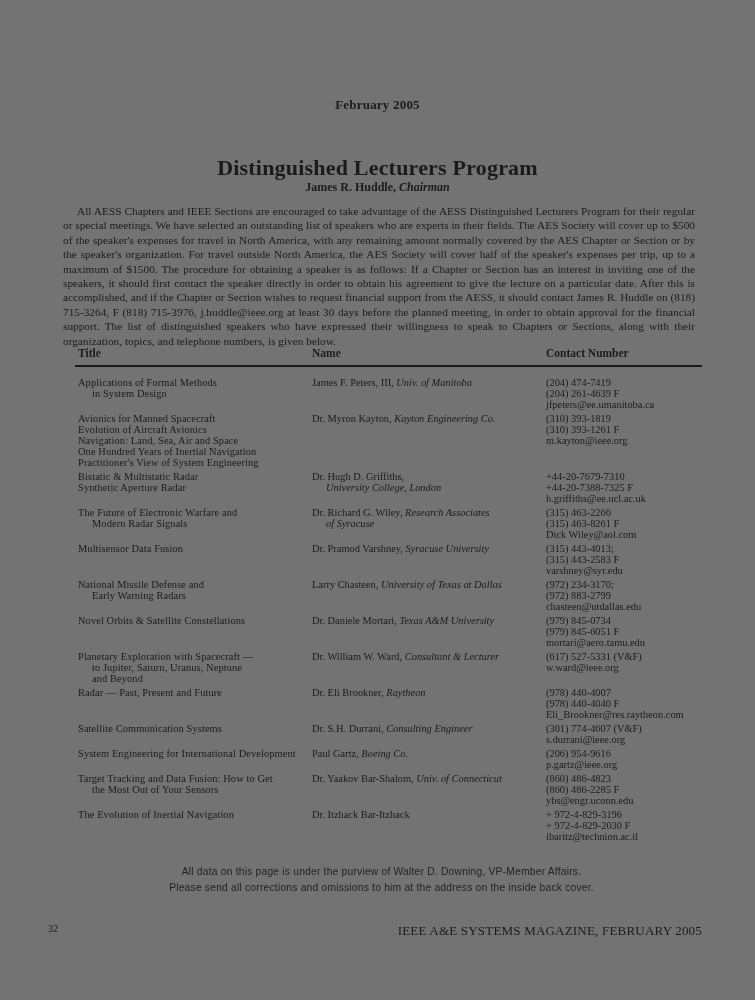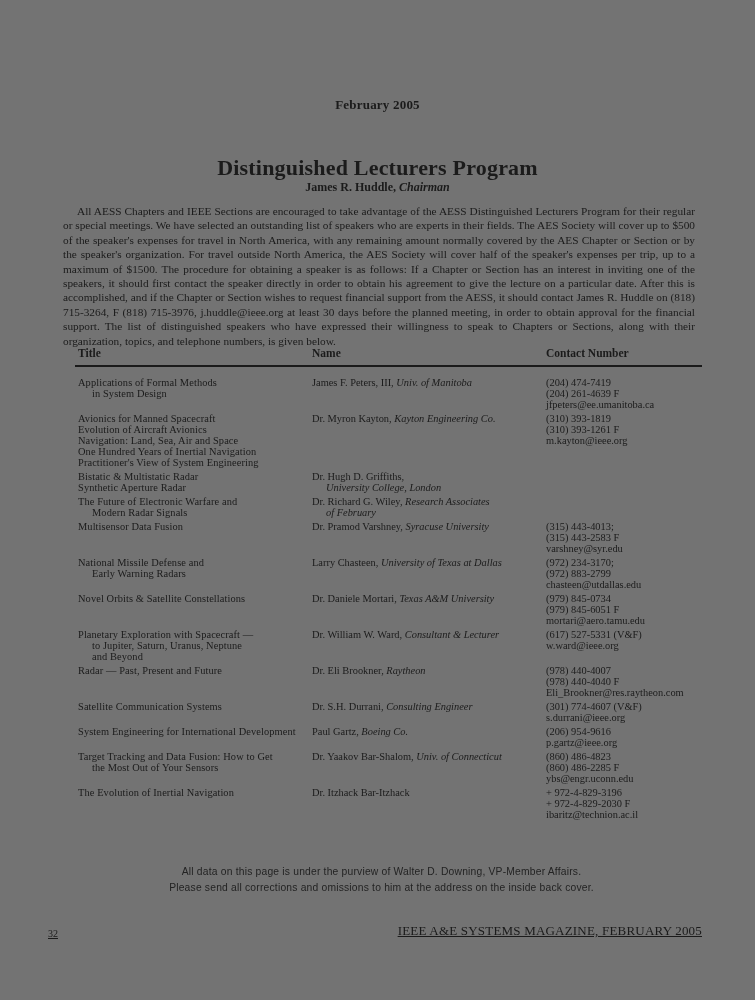--- a/index.html
+++ b/index.html
@@ -30,22 +30,22 @@
   .cell{white-space:nowrap;}
   .title-cell{font-weight:normal;padding-left:3px;letter-spacing:.1px;}
   .ind{padding-left:14px;}
   .name-cell i{font-style:italic;text-align:right;}
 
   .note{position:absolute;top:864px;left:8px;right:0;text-align:center;
         font-family:"Liberation Sans",sans-serif;font-size:10.3px;line-height:15.5px;
         color:#232323;letter-spacing:.2px;}
 
   .pagefoot{position:absolute;top:923px;left:48px;right:53px;
-            display:flex;justify-content:space-between;align-items:flex-end;
-            font-size:10px;text-decoration:underline;}
+            display:flex;justify-content:space-between;align-items:flex-start;
+            font-size:10px;}
   .pagefoot .journal{font-size:13px;letter-spacing:.2px;}
 </style>
 </head>
 <body>
 
 <div class="page">
 
   <div class="issue-date">February 2005</div>
 
   <h1 class="doc-title">Distinguished Lecturers Program</h1>
@@ -94,29 +94,39 @@
       </div>
       <div class="row">
         <div class="cell title-cell">
           <div class="tline">Bistatic &amp; Multistatic Radar</div>
           <div class="tline">Synthetic Aperture Radar</div>
         </div>
         <div class="cell name-cell">
           <div class="nline"><span>Dr. Hugh D. Griffiths,</span></div>
           <div class="nline ind"><i>University College, London</i></div>
         </div>
+        <div class="cell contact-cell">
+          <div class="cline">+44-20-7679-7310</div>
+          <div class="cline">+44-20-7388-7325 F</div>
+          <div class="cline">h.griffiths@ee.ucl.ac.uk</div>
+        </div>
       </div>
       <div class="row">
         <div class="cell title-cell">
           <div class="tline">The Future of Electronic Warfare and</div>
           <div class="tline ind">Modern Radar Signals</div>
         </div>
         <div class="cell name-cell">
           <div class="nline"><span>Dr. Richard G. Wiley, </span><i>Research Associates</i></div>
-          <div class="nline ind"><i>of February</i></div>
+          <div class="nline ind"><i>of Syracuse</i></div>
+        </div>
+        <div class="cell contact-cell">
+          <div class="cline">(315) 463-2266</div>
+          <div class="cline">(315) 463-8261 F</div>
+          <div class="cline">Dick Wiley@aol.com</div>
         </div>
       </div>
       <div class="row">
         <div class="cell title-cell">
           <div class="tline">Multisensor Data Fusion</div>
         </div>
         <div class="cell name-cell">
           <div class="nline"><span>Dr. Pramod Varshney, </span><i>Syracuse University</i></div>
         </div>
         <div class="cell contact-cell">

